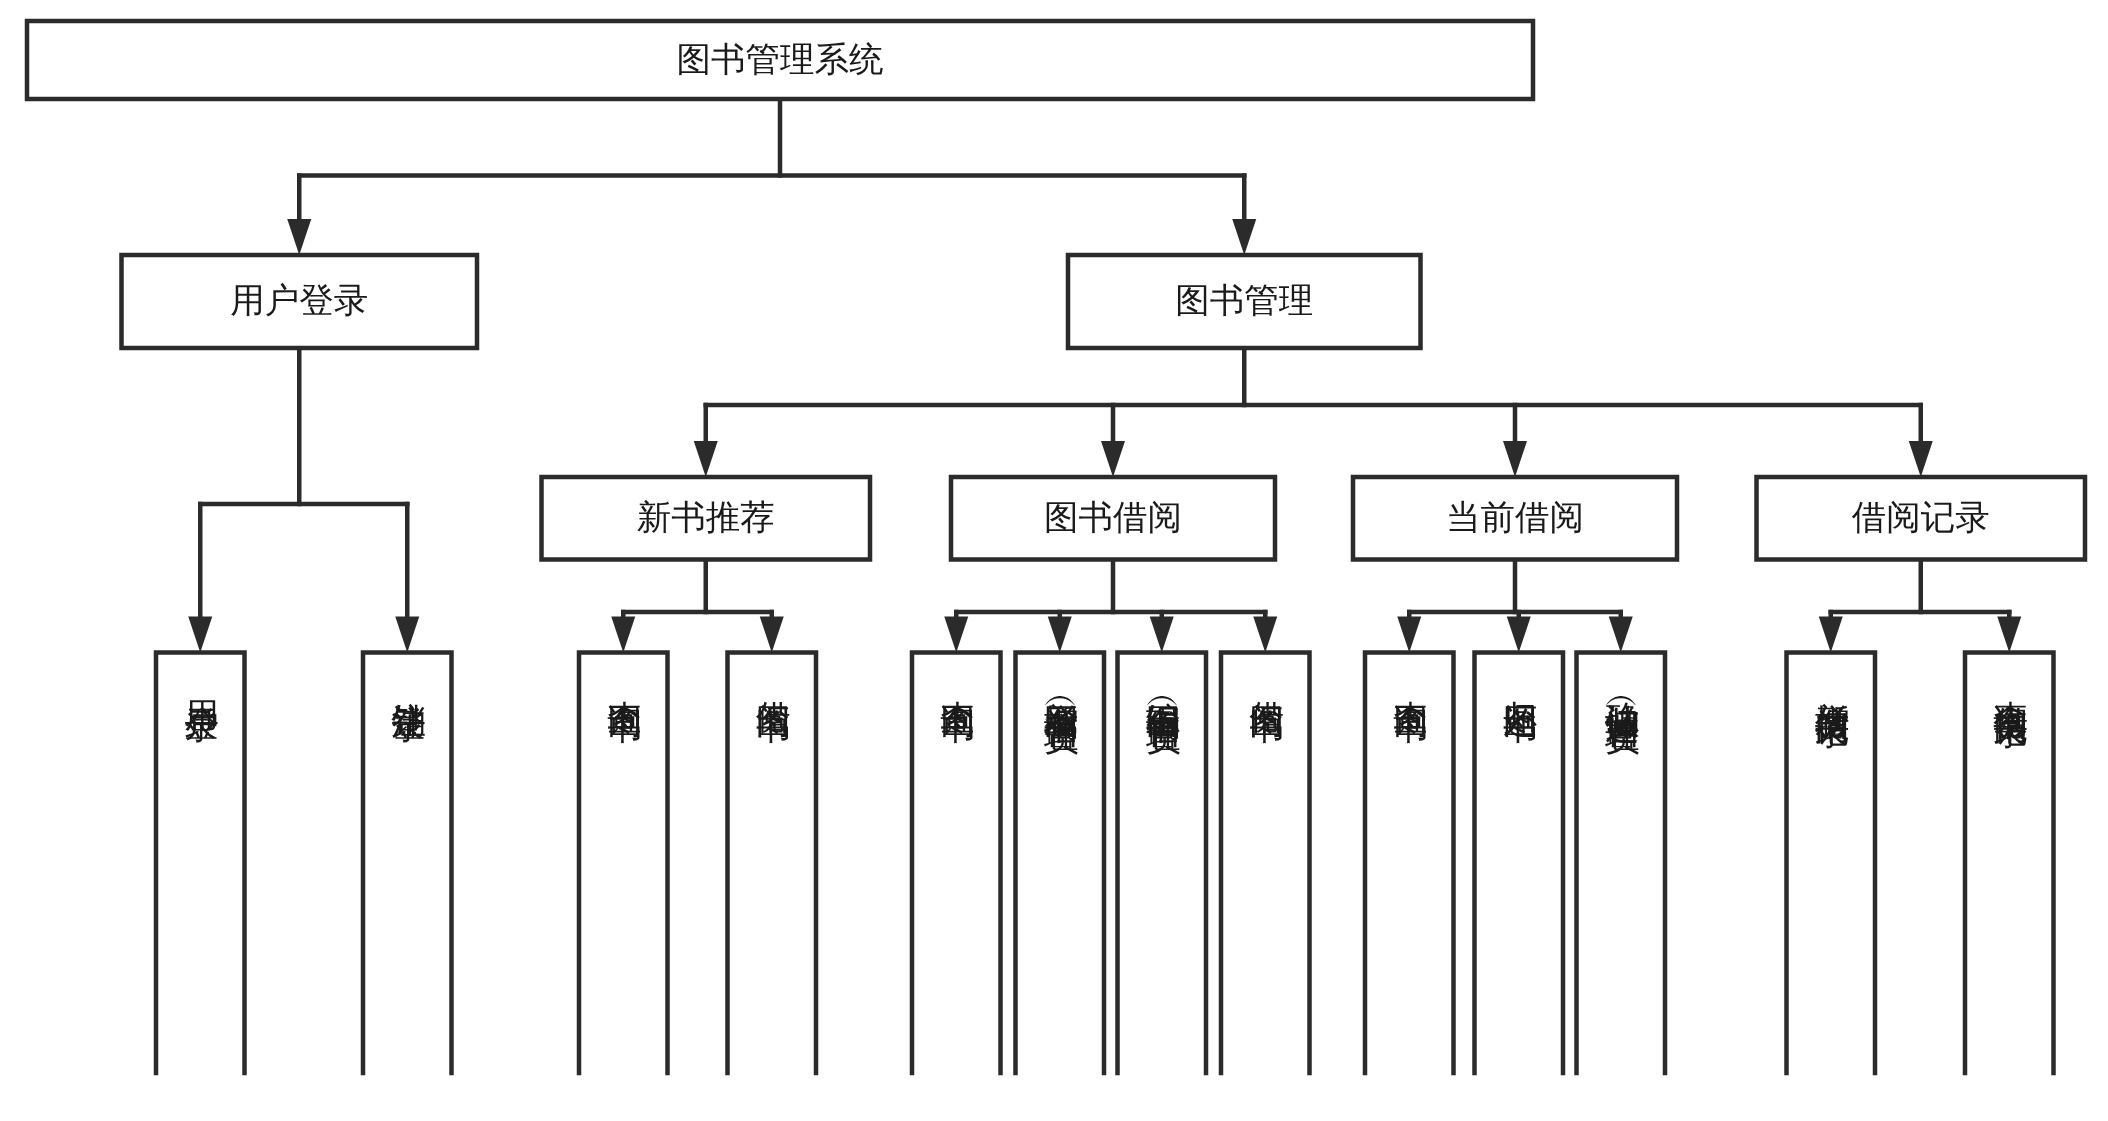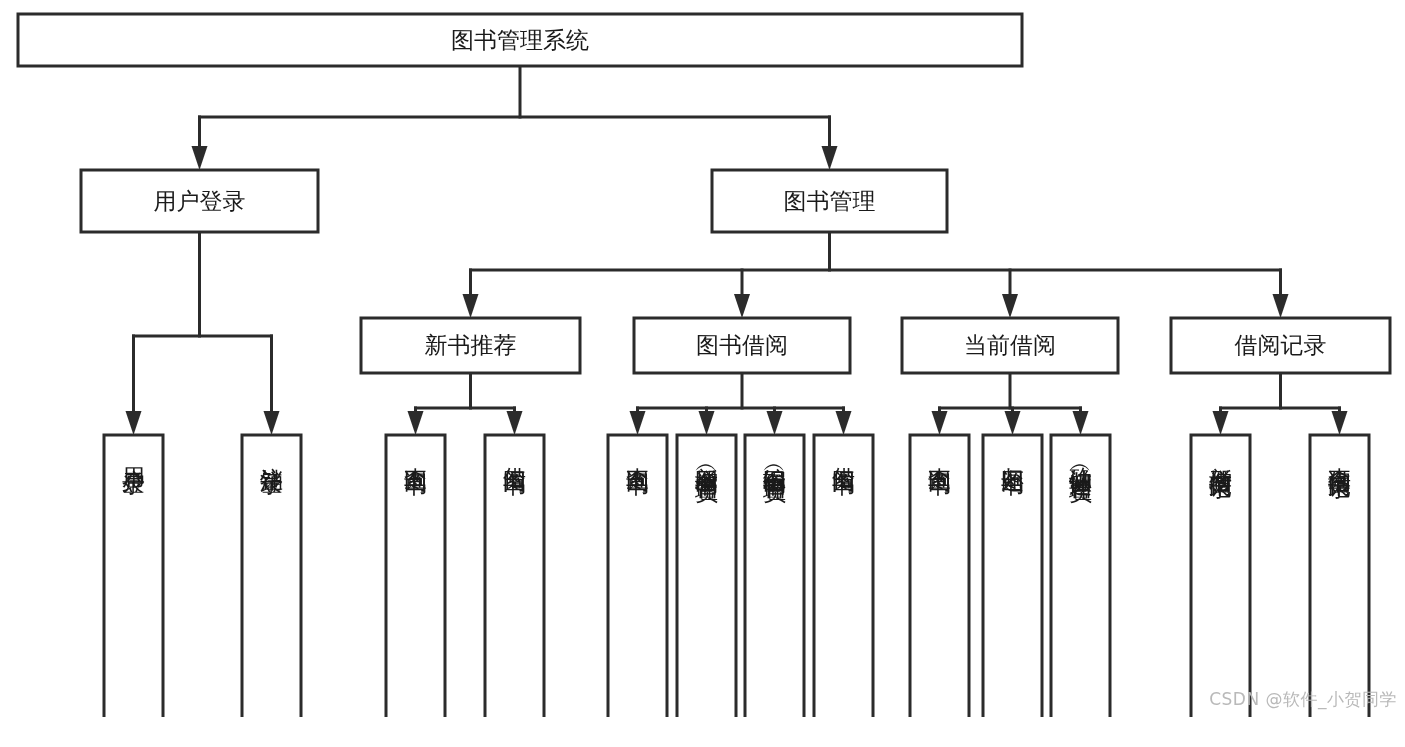--- a/index.html
+++ b/index.html
@@ -197,14 +197,13 @@
       <div class="leaf-label-wrap" style="left: 1051px; top: 449px; width: 59px; height: 281px;">
         <span class="leaf-label">确认归还（管理员）</span>
       </div>
       <div class="leaf-label-wrap" style="left: 1191px; top: 449px; width: 59px; height: 281px;">
         <span class="leaf-label">新增借阅记录</span>
       </div>
       <div class="leaf-label-wrap" style="left: 1310px; top: 449px; width: 59px; height: 281px;">
         <span class="leaf-label">查询借阅记录</span>
       </div>
     </div>
-  <div class="watermark">CSDN @软件_小贺同学</div>
 </div>
 
 </body></html>

